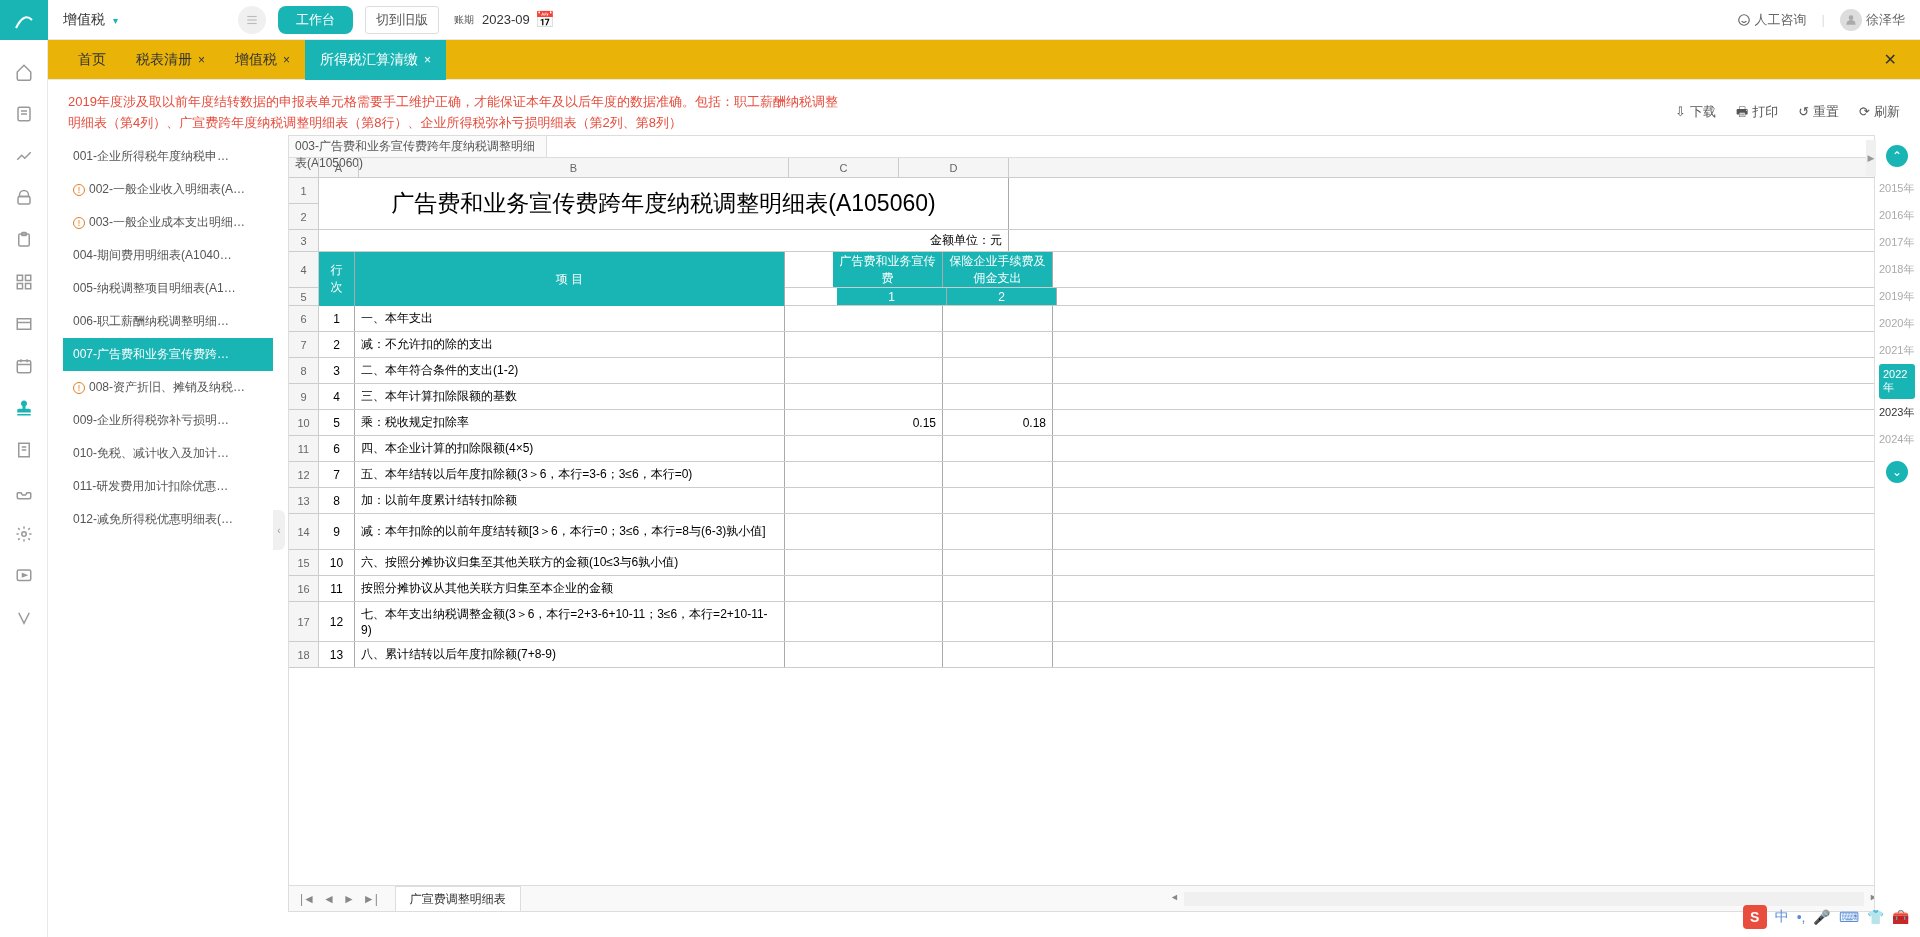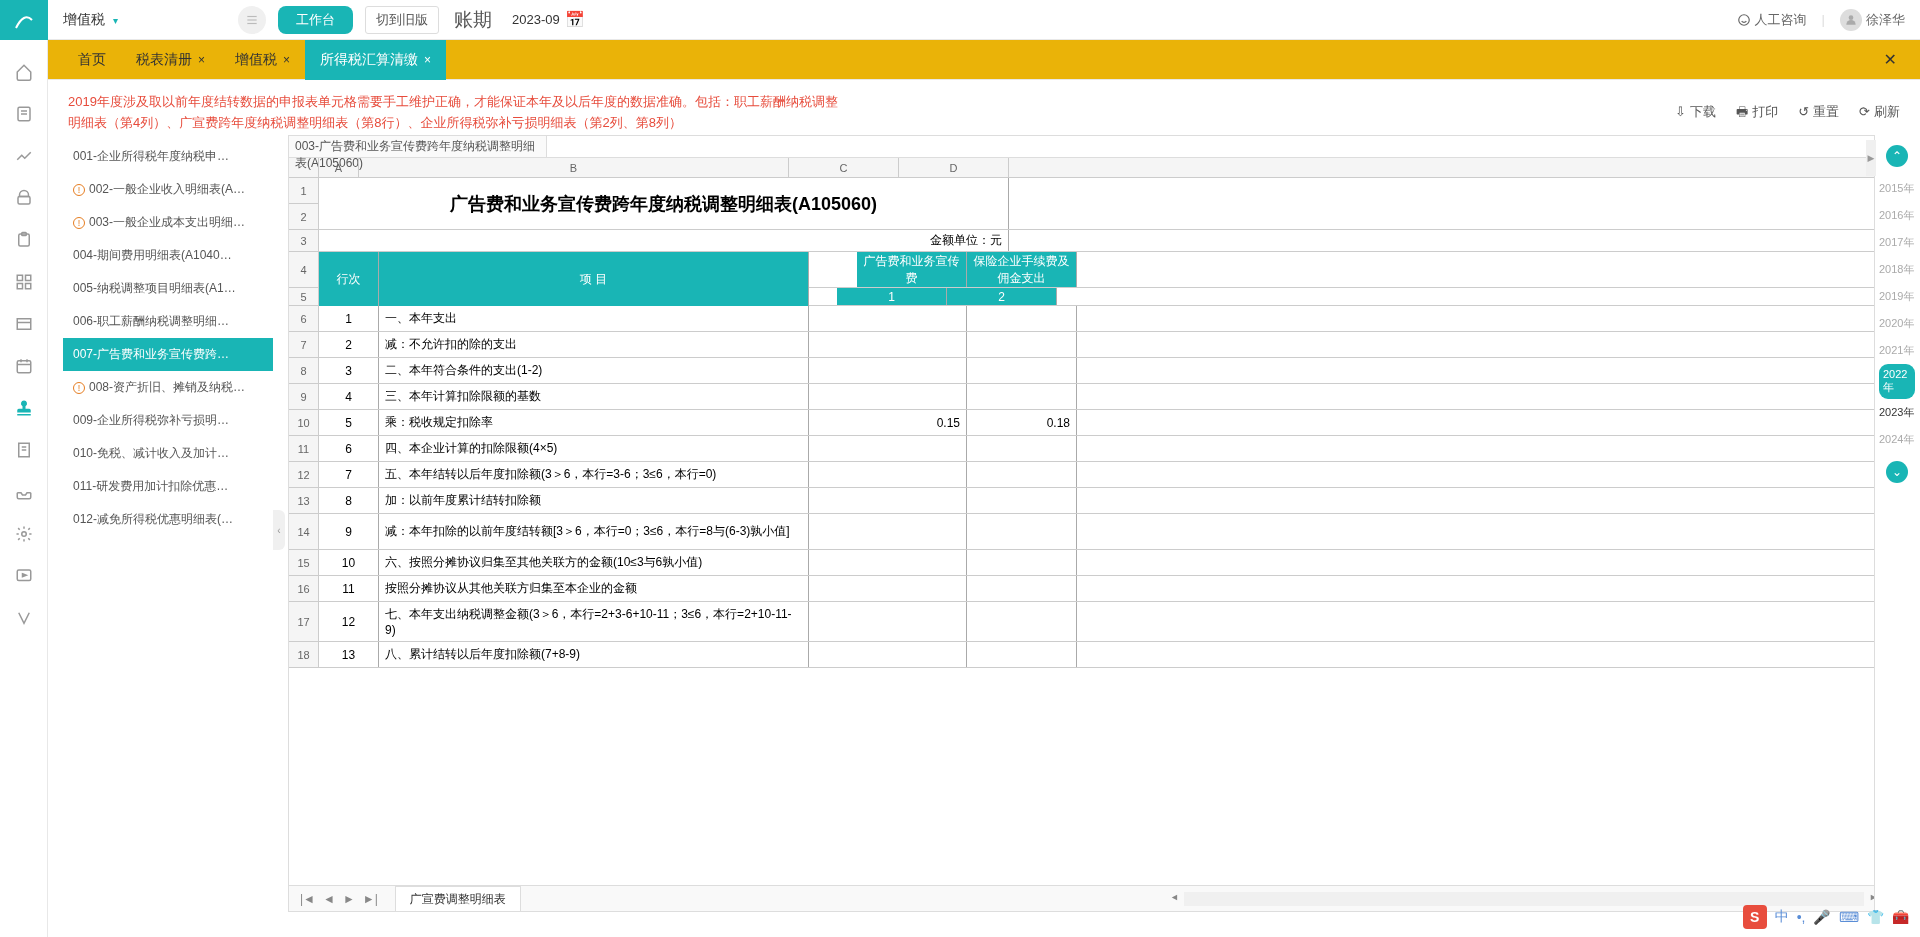--- a/index.html
+++ b/index.html
@@ -13,21 +13,21 @@
 .nav-icon { width: 24px; height: 24px; display: flex; align-items: center; justify-content: center; color: #999; cursor: pointer; }
 .nav-icon.active { color: #19b5b5; }
 
 
 .header { position: fixed; left: 48px; right: 0; top: 0; height: 40px; background: #fff; border-bottom: 1px solid #e8e8e8; display: flex; align-items: center; padding: 0 15px; z-index: 90; }
 .header-title { font-size: 14px; color: #333; margin-right: 120px; }
 .header-dropdown { color: #19b5b5; margin-left: 8px; font-size: 10px; }
 .header-hamburger { width: 28px; height: 28px; border-radius: 50%; background: #f0f0f0; display: flex; align-items: center; justify-content: center; margin-right: 12px; cursor: pointer; }
 .btn-workspace { background: #19b5b5; color: #fff; padding: 5px 18px; border-radius: 8px; font-size: 13px; border: none; cursor: pointer; margin-right: 12px; }
 .btn-oldver { background: #fff; border: 1px solid #ddd; padding: 4px 10px; font-size: 13px; border-radius: 3px; cursor: pointer; margin-right: 15px; color: #555; }
-.period-label { font-size: 19px; color: #555; margin-right: 20px; }
+.period-label { font-size: 10px; color: #555; margin-right: 8px; }
 .period-val { font-size: 13px; color: #333; }
 .cal-icon { color: #19b5b5; margin-left: 6px; }
 .header-right { margin-left: auto; display: flex; align-items: center; gap: 15px; font-size: 13px; color: #666; }
 .hr-item { display: flex; align-items: center; gap: 4px; cursor: pointer; }
 .avatar { width: 22px; height: 22px; border-radius: 50%; background: #ddd; display: flex; align-items: center; justify-content: center; }
 
 
 .tabs-bar { position: fixed; left: 48px; right: 0; top: 40px; height: 40px; background: #eab308; border-bottom: 1px solid #e8e8e8; display: flex; align-items: center; padding: 0 15px; z-index: 89; }
 .tab { padding: 0 15px; height: 40px; display: flex; align-items: center; font-size: 14px; color: #333; cursor: pointer; position: relative; }
 .tab.active { background: #19b5b5; color: #fff; }
@@ -54,38 +54,38 @@
 .formula-cell { width: 258px; border-right: 1px solid #ddd; padding: 2px 6px; color: #555; background: #fafafa; }
 .formula-content { flex: 1; padding: 2px 6px; }
 .col-headers { height: 20px; display: flex; background: #f5f5f5; border-bottom: 1px solid #ccc; font-size: 11px; color: #666; }
 .corner { width: 30px; border-right: 1px solid #ccc; }
 .ch { border-right: 1px solid #ccc; text-align: center; line-height: 20px; }
 .ch-a { width: 40px; } .ch-b { width: 430px; } .ch-c { width: 110px; } .ch-d { width: 110px; }
 .grid-body { position: absolute; left: 0; right: 0; top: 42px; bottom: 26px; overflow: auto; }
 .grid-row { display: flex; border-bottom: 1px solid #ccc; }
 .rownum { width: 30px; background: #f5f5f5; border-right: 1px solid #ccc; text-align: center; font-size: 11px; color: #666; display: flex; align-items: center; justify-content: center; flex-shrink: 0; }
 .cell { border-right: 1px solid #aaa; font-size: 12px; padding: 4px 6px; display: flex; align-items: center; }
-.c-a { width: 60px; justify-content: center; } .c-b { width: 430px; } .c-c { width: 110px; margin-left: 48px; } .c-d { width: 110px; }
+.c-a { width: 36px; justify-content: center; } .c-b { width: 430px; } .c-c { width: 110px; margin-left: 48px; } .c-d { width: 110px; }
 .header-cell { background: #19b5b5; color: #fff; font-weight: 500; justify-content: center; text-align: center; }
-.title-row { font-size: 18px; font-weight: 700; justify-content: center; }
+.title-row { font-size: 23px; font-weight: 400; justify-content: center; }
 .unit-row { font-size: 12px; justify-content: flex-end; }
 .num-right { justify-content: flex-end; }
 .sheet-tabs { position: absolute; bottom: 0; left: 0; right: 0; height: 26px; border-top: 1px solid #ddd; display: flex; align-items: center; background: #f9f9f9; font-size: 12px; }
 .sheet-nav { display: flex; gap: 2px; padding: 0 8px; }
 .sheet-nav span { cursor: pointer; color: #888; padding: 0 3px; }
 .sheet-tab { padding: 4px 14px; border: 1px solid #ddd; border-bottom: none; background: #fff; margin-left: 6px; cursor: pointer; color: #333;}
 .sheet-scroll { margin-left: auto; width: 680px; height: 14px; background: #f0f0f0; margin-right: 10px; position: relative; }
 .sheet-scroll::before { content: '◄'; position: absolute; left: -14px; font-size: 9px; color: #888; }
 .sheet-scroll::after { content: '►'; position: absolute; right: -14px; font-size: 9px; color: #888; }
 
 
 .year-panel { position: absolute; right: 5px; top: 65px; width: 36px; display: flex; flex-direction: column; align-items: center; font-size: 11px; color: #aaa; }
 .year-btn { width: 22px; height: 22px; border-radius: 50%; background: #19b5b5; color: #fff; display: flex; align-items: center; justify-content: center; margin-bottom: 8px; cursor: pointer; font-size: 12px; }
 .year-item { padding: 6px 0; cursor: pointer; }
-.year-item.current { background: #19b5b5; color: #fff; border-radius: 9px; padding: 4px 4px; }
+.year-item.current { background: #19b5b5; color: #fff; border-radius: 3px; padding: 4px 4px; }
 .year-item.dark { color: #333; font-weight: 500; }
 .expand-handle { position: absolute; right: 44px; top: 60px; width: 10px; height: 36px; background: #f0f0f0; display: flex; align-items: center; justify-content: center; color: #999; font-size: 9px; cursor: pointer; }
 
 
 .ime-bar { position: fixed; right: 10px; bottom: 8px; display: flex; align-items: center; gap: 8px; font-size: 14px; z-index: 200; }
 .ime-box { width: 24px; height: 24px; background: #e84d3d; color: #fff; border-radius: 4px; display: flex; align-items: center; justify-content: center; font-weight: bold; }
 .ime-icon { color: #5a8dd6; cursor: pointer; }
 </style>
 </head>
 <body>

